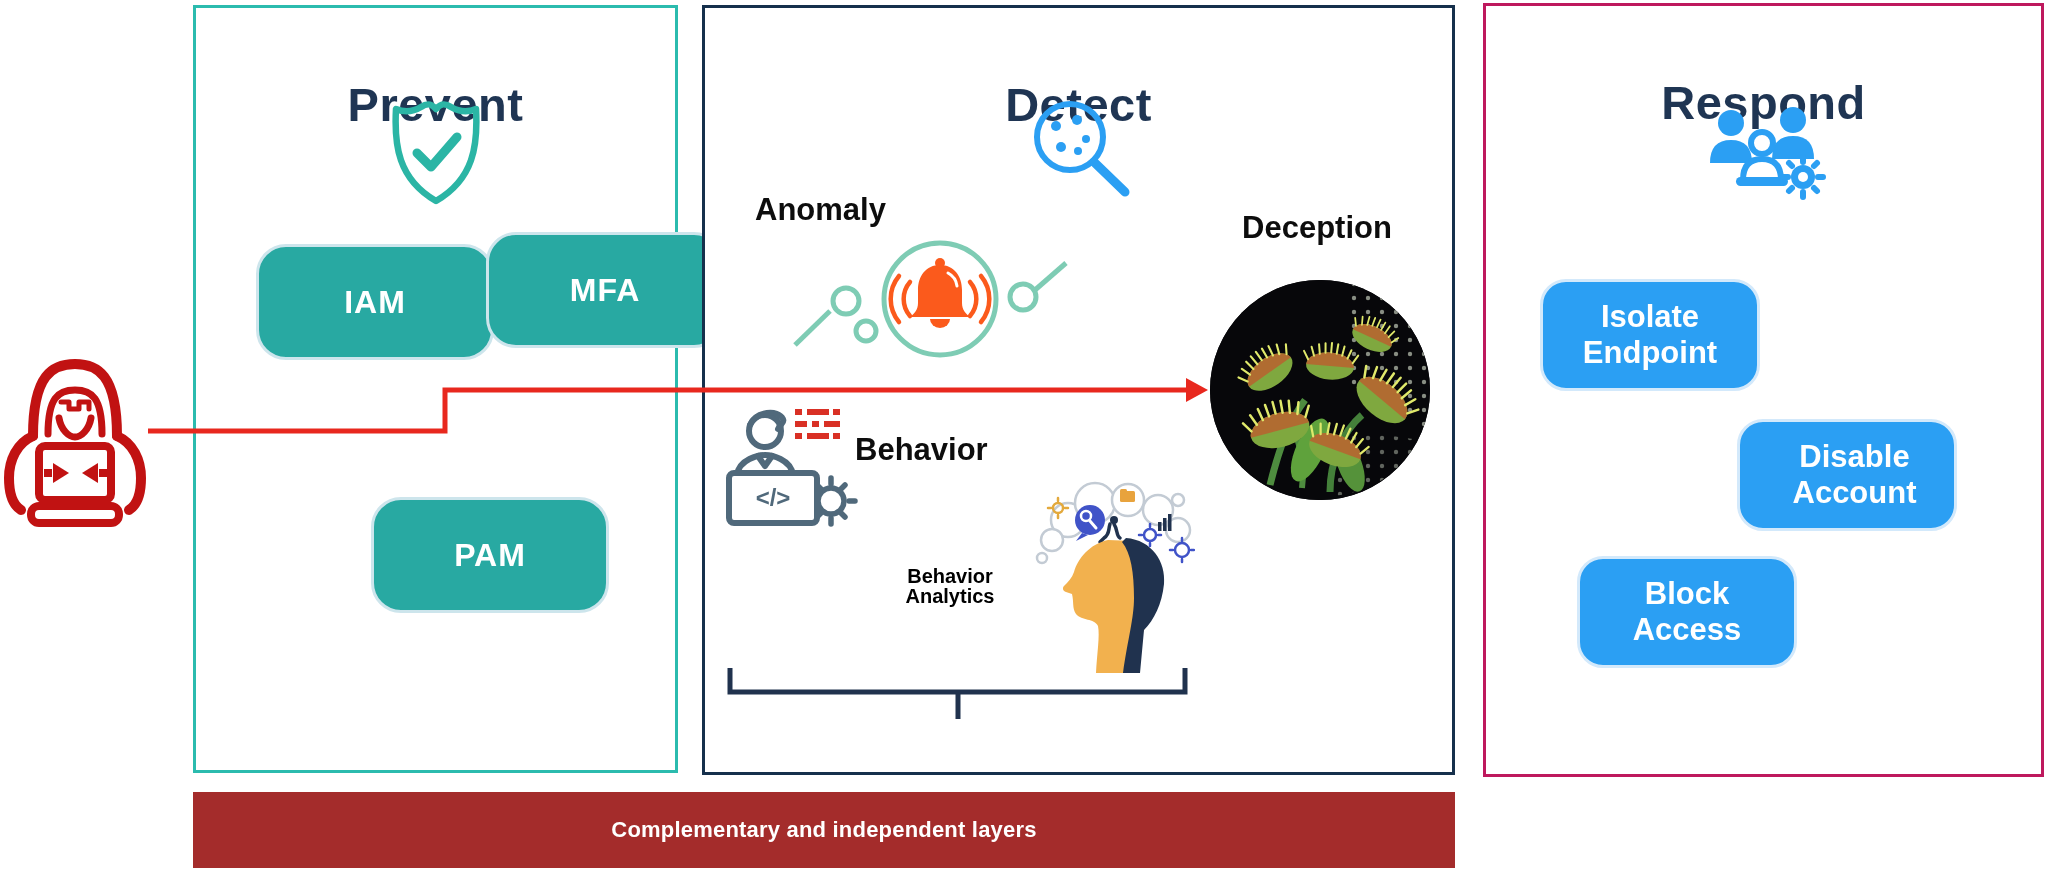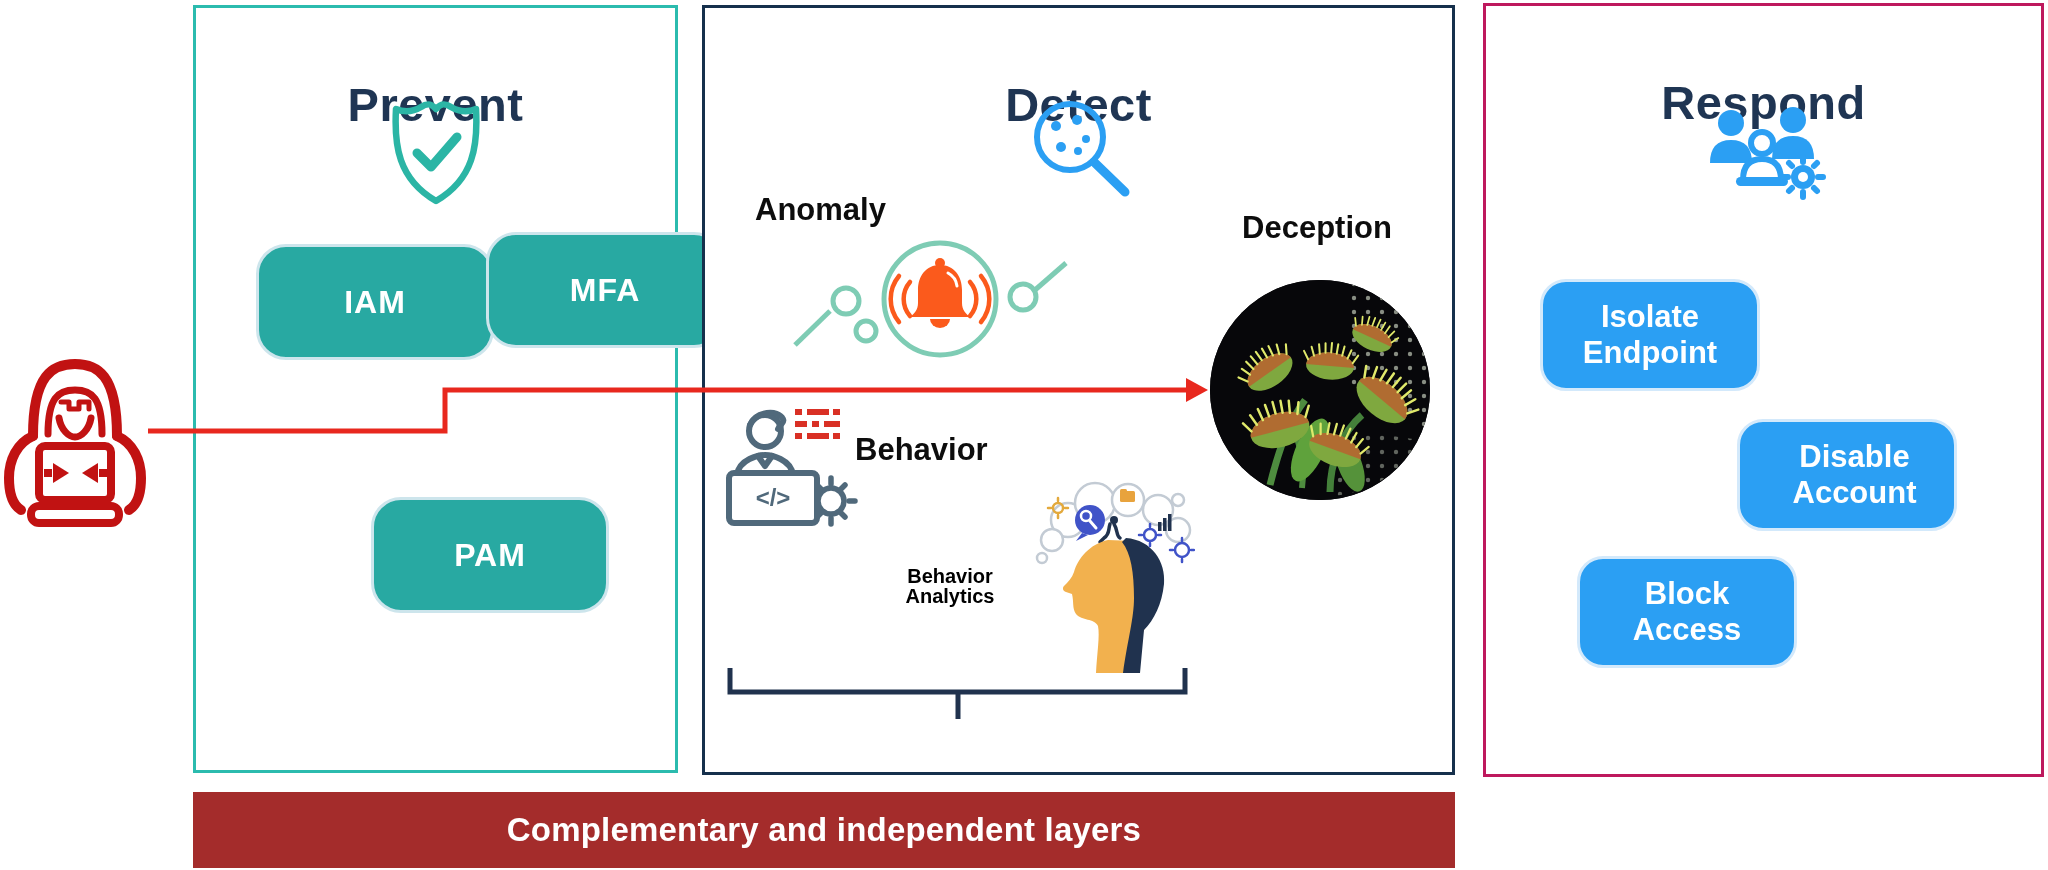--- a/index.html
+++ b/index.html
@@ -45,21 +45,21 @@
   .lbl-traditional{left:703px;top:719px;width:460px;text-align:center;color:#1f3553;font-size:35px;font-weight:800;}
 
   
   .deception-circle{left:1210px;top:280px;width:220px;height:220px;border-radius:50%;overflow:hidden;background:#07070a;}
 
   
   .banner{
     position:absolute;left:193px;top:792px;width:1262px;height:76px;background:#a42c2b;
     display:flex;align-items:center;justify-content:center;
   }
-  .banner span{color:#ffffff;font-size:33px;font-weight:700;letter-spacing:.2px;}
+  .banner span{color:#ffffff;font-size:22px;font-weight:700;letter-spacing:.2px;}
 
   svg{display:block;}
 </style>
 </head>
 <body>
 
 <div class="canvas">
 
   <section class="panel prevent">
     <h2 class="panel-title">Prevent</h2>

